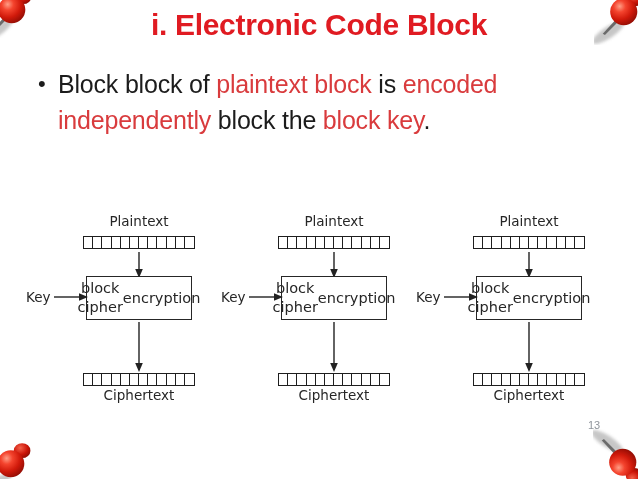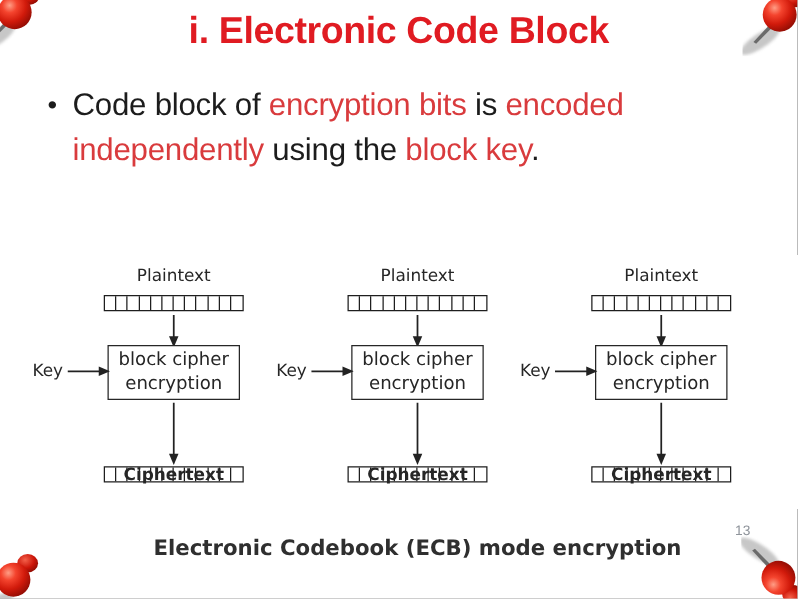--- a/index.html
+++ b/index.html
@@ -33,38 +33,38 @@
   
   .diagram{position:absolute;left:0;top:0;width:100%;height:100%;
     font-family:"DejaVu Sans", sans-serif;color:#262626;border-radius:31px;}
   .ecb-unit{position:absolute;top:205px;width:190px;height:205px;}
   .unit-1{left:44px;} .unit-2{left:239px;} .unit-3{left:434px;}
   .pt-label,.ct-label{
     position:absolute;left:0;width:100%;text-align:center;
     font-size:13.5px;
   }
   .pt-label{top:8px;}
-  .ct-label{top:167px;font-weight:bold;}
+  .ct-label{top:182px;}
   .bitstrip{
     position:absolute;left:39px;width:112px;height:13px;
     border:1.4px solid #1e1e1e;background:#fff;
     display:grid;grid-template-columns:repeat(12,1fr);
     box-sizing:border-box;
   }
   .strip-plain{top:31px;}
   .strip-cipher{top:168px;}
   .bitstrip span{border-right:1px solid #1e1e1e;}
   .bitstrip span:last-child{border-right:none;}
   .arrow-v{position:absolute;left:88px;}
   .arrow-v1{top:47px;}
   .arrow-v2{top:117px;}
   .cipher-box{
     position:absolute;top:71px;left:42px;width:106px;height:44px;
     border:1.5px solid #262626;background:#fff;
-    display:flex;flex-direction:column;align-items:center;justify-content:center;
+    display:flex;flex-direction:row;align-items:center;justify-content:center;
     font-size:14.5px;line-height:19px;text-align:center;
     box-sizing:border-box;
   }
   .key-group{
     position:absolute;top:84px;left:-18px;height:16px;
     display:flex;align-items:center;gap:4px;
     font-size:13.5px;
     justify-content:space-between;
   }
   
@@ -130,21 +130,21 @@
     <ellipse cx="16" cy="50" rx="21" ry="6.5" fill="#8f8f8f" opacity="0.5" filter="url(#pinBlur)" transform="rotate(-33 16 50)"></ellipse>
     <polygon points="24,36 10,51 12.5,52.5 26.5,38.5" fill="#6b6b6b"></polygon>
     <ellipse cx="47" cy="11" rx="9.5" ry="8.5" fill="url(#pinKnob)"></ellipse>
     <circle cx="34" cy="26" r="15.5" fill="url(#pinHead)"></circle>
   </svg>
 
   <div class="title">i. Electronic Code Block</div>
 
   <div class="bullet-row">
     <span class="bullet-marker">•</span>
-    <span class="bullet-text"><span class="seg-black">Code block of </span><span class="seg-red">encryption bits </span><span class="seg-black">is </span><span class="seg-red">encoded independently </span><span class="seg-black">using the </span><span class="seg-red">block key</span><span class="seg-black">.</span></span>
+    <span class="bullet-text"><span class="seg-black">Block block of </span><span class="seg-red">plaintext block </span><span class="seg-black">is </span><span class="seg-red">encoded independently </span><span class="seg-black">block the </span><span class="seg-red">block key</span><span class="seg-black">.</span></span>
   </div>
 
   <div class="diagram">
 
     <div class="ecb-unit unit-1">
       <div class="pt-label">Plaintext</div>
       <div class="bitstrip strip-plain">
           <span></span>
           <span></span>
           <span></span>
@@ -291,18 +291,17 @@
           <span></span>
           <span></span>
           <span></span>
           <span></span>
           <span></span>
           <span></span>
         </div>
       <div class="ct-label">Ciphertext</div>
     </div>
 
-    <div class="caption">Electronic Codebook (ECB) mode encryption</div>
   </div>
 
   <div class="page-number">13</div>
 
 </div>
 
 </body></html>

